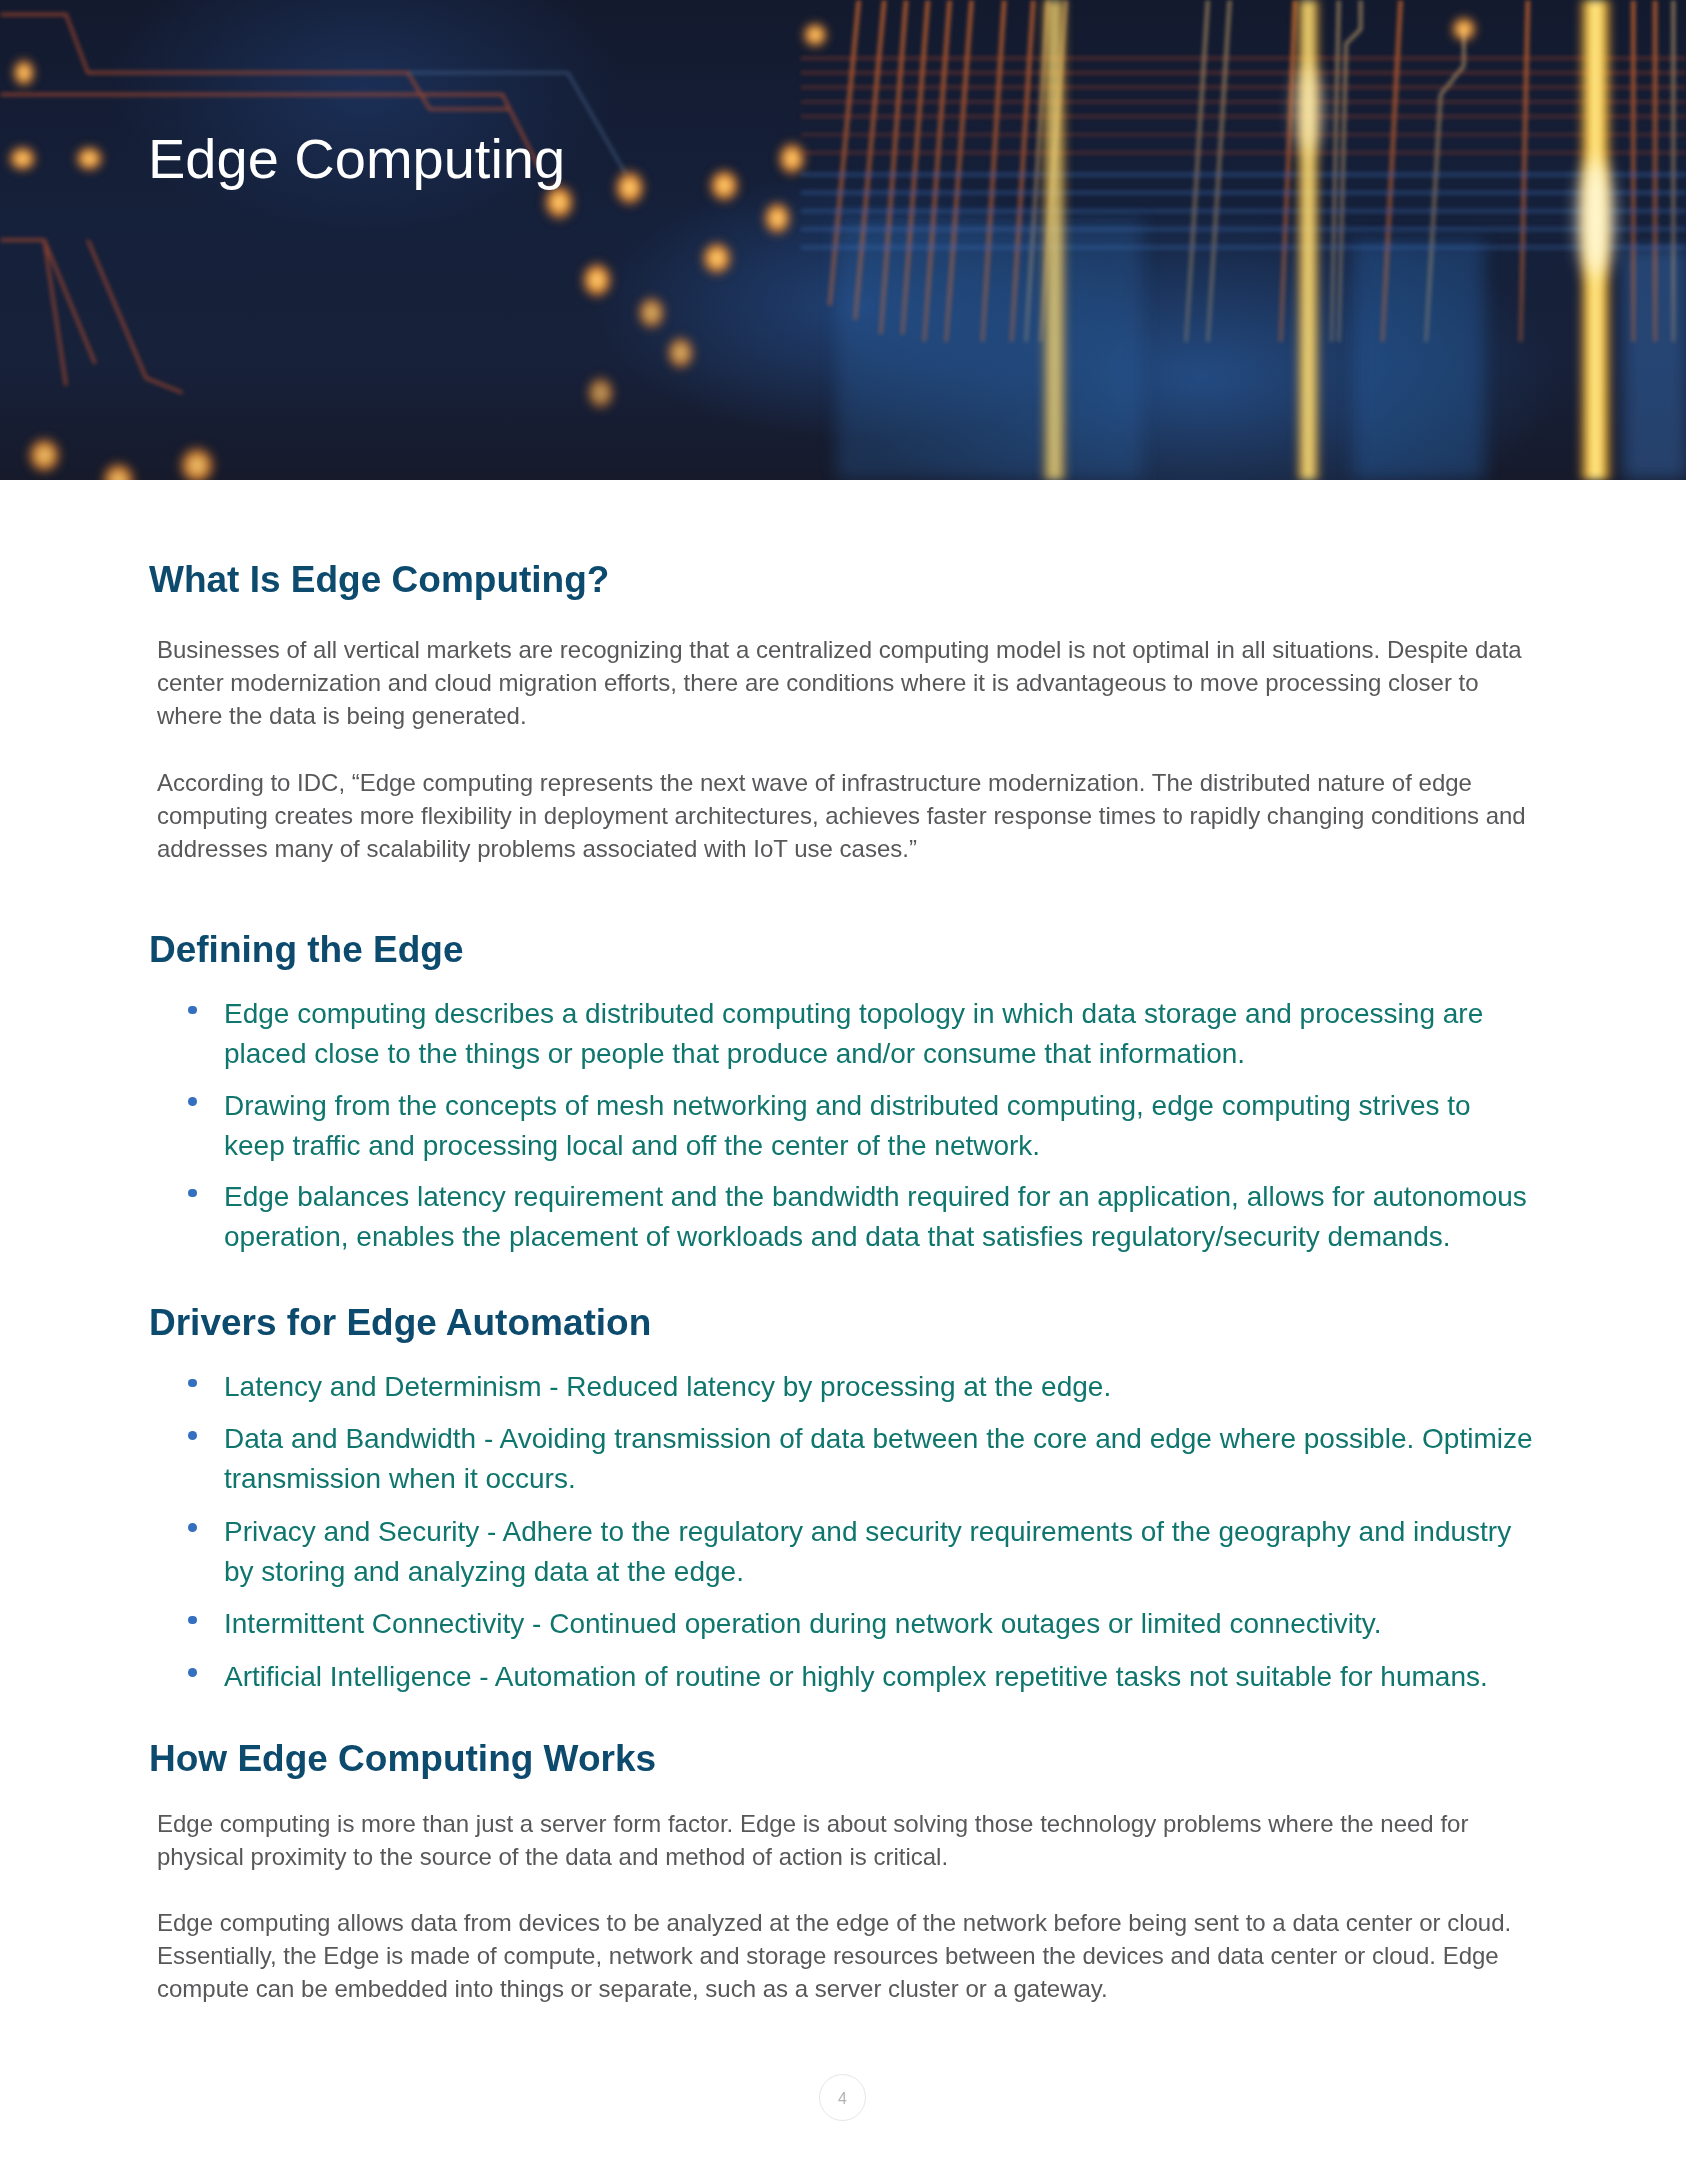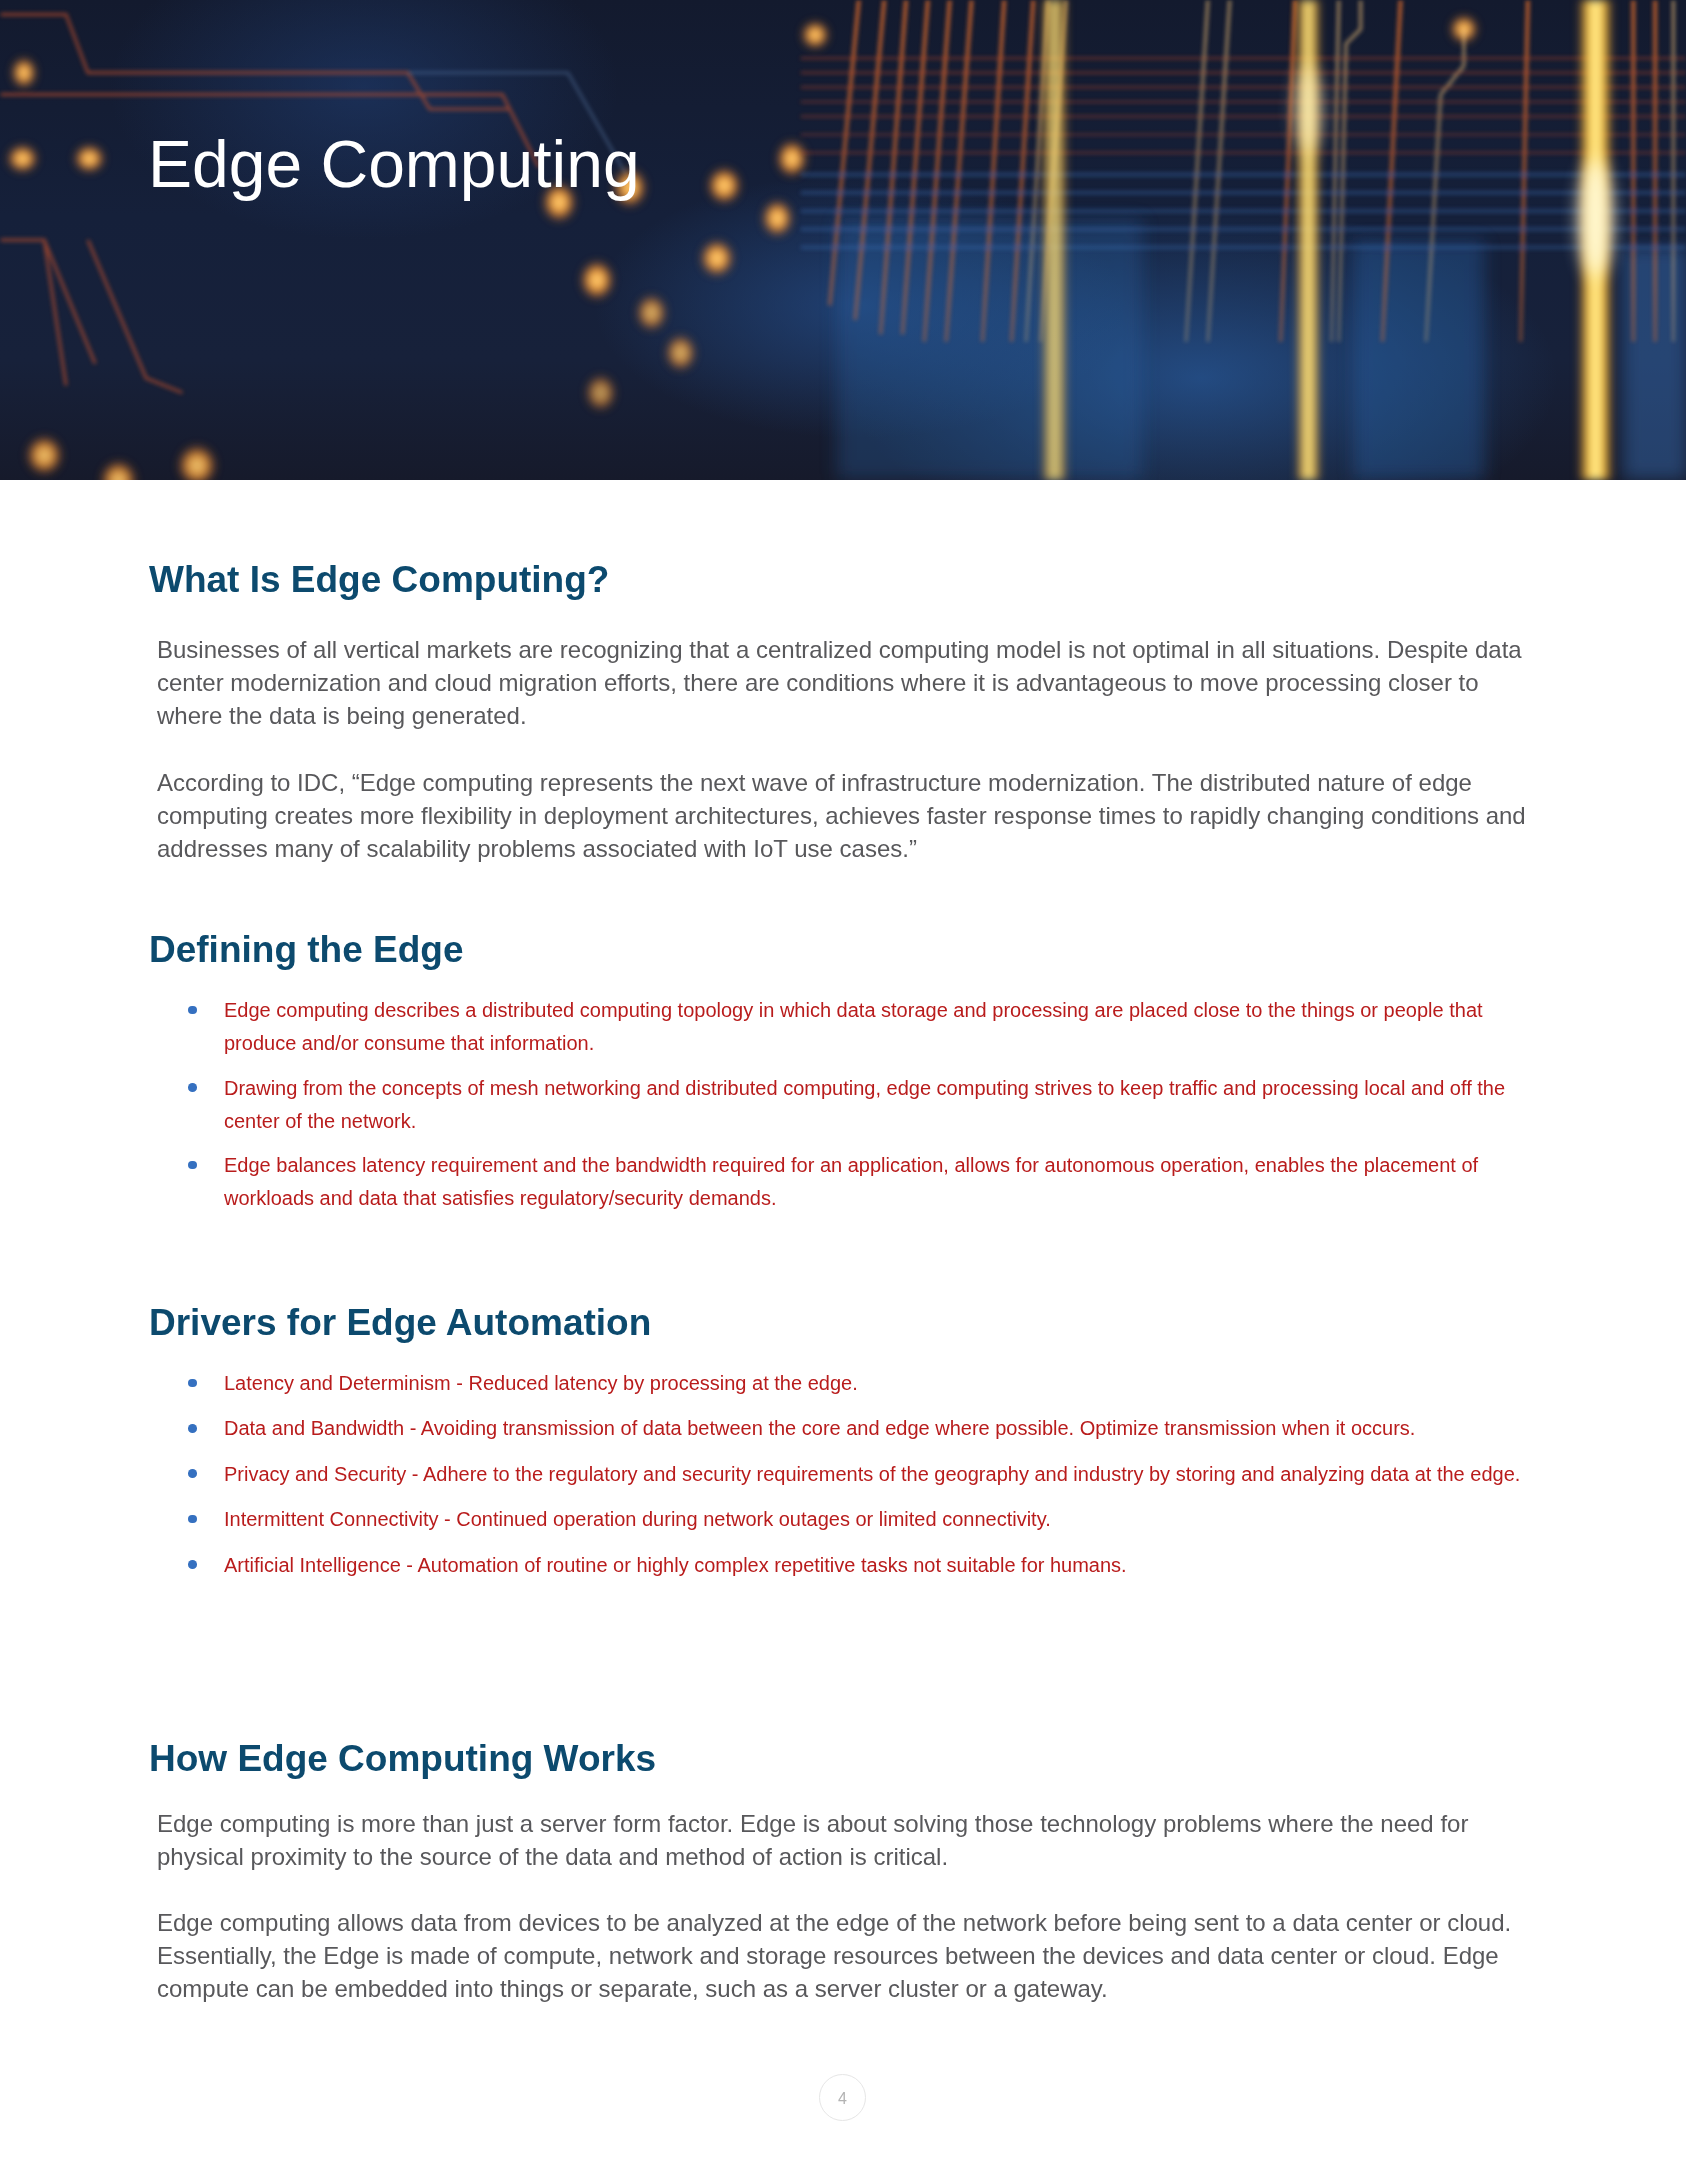--- a/index.html
+++ b/index.html
@@ -22,21 +22,21 @@
       radial-gradient(ellipse 364px 218px at 364px 87px, rgba(35,70,130,0.45), rgba(0,0,0,0) 70%),
       linear-gradient(180deg, #131a2e 0%, #15203a 45%, #17213a 75%, #161a2b 100%);
   }
   .hero svg { position: absolute; left: 0; top: 0; }
   .hero-title {
     position: absolute;
     left: 148px;
     top: 131px;
     margin: 0;
     color: #ffffff;
-    font-size: 66px;
+    font-size: 56px;
     font-weight: 400;
     line-height: 1;
     letter-spacing: 0px;
     white-space: nowrap;
   }
   .content {
     position: absolute;
     left: 149px;
     top: 0;
     width: 1390px;
@@ -64,23 +64,23 @@
     position: absolute;
     left: 0;
     width: 1390px;
     margin: 0;
     padding: 0;
     list-style: none;
   }
   .bullet-item {
     position: relative;
     padding-left: 75px;
-    color: #b91c1c;
-    font-size: 20px;
-    line-height: 33px;
+    color: #0f766e;
+    font-size: 28px;
+    line-height: 40px;
   }
   .bullet-dot {
     position: absolute;
     left: 39px;
     top: 11.6px;
     width: 8.7px;
     height: 8.7px;
     border-radius: 50%;
     background: #3570c0;
   }

